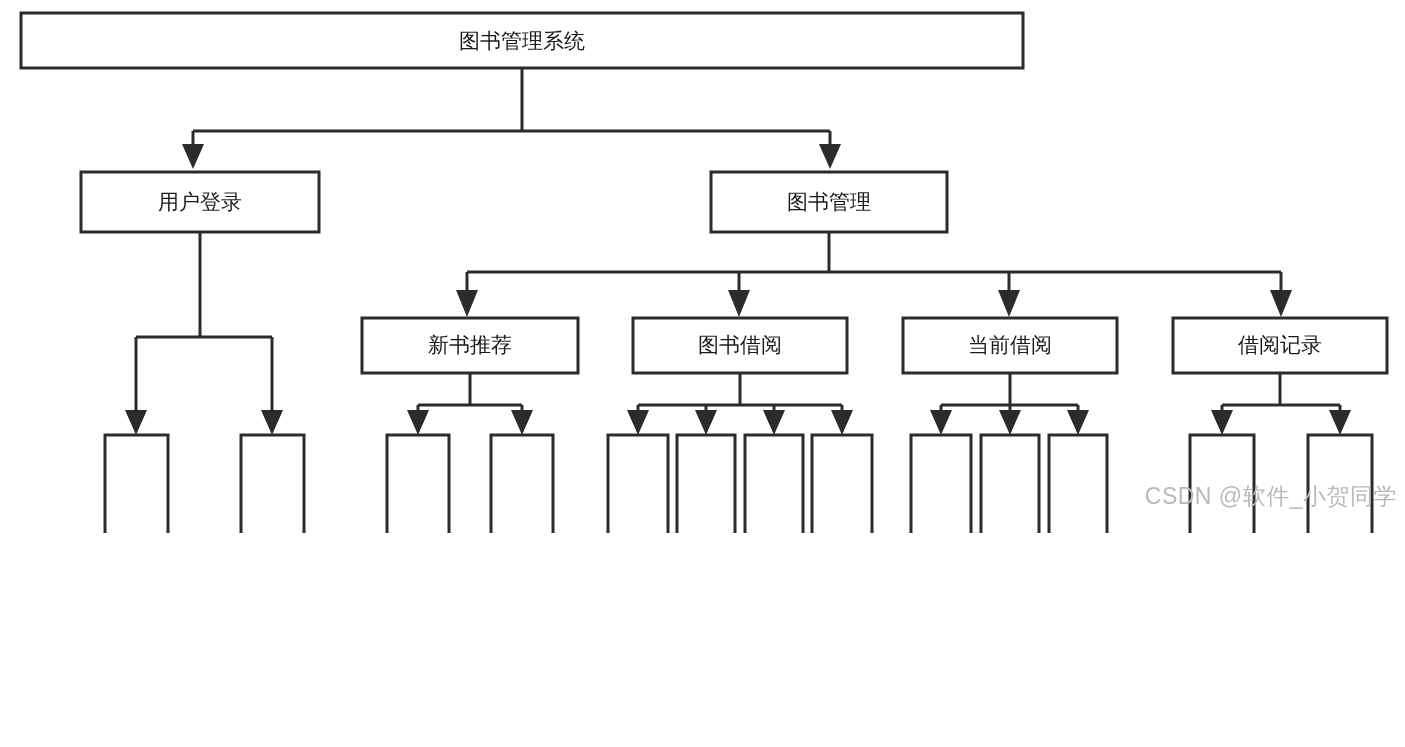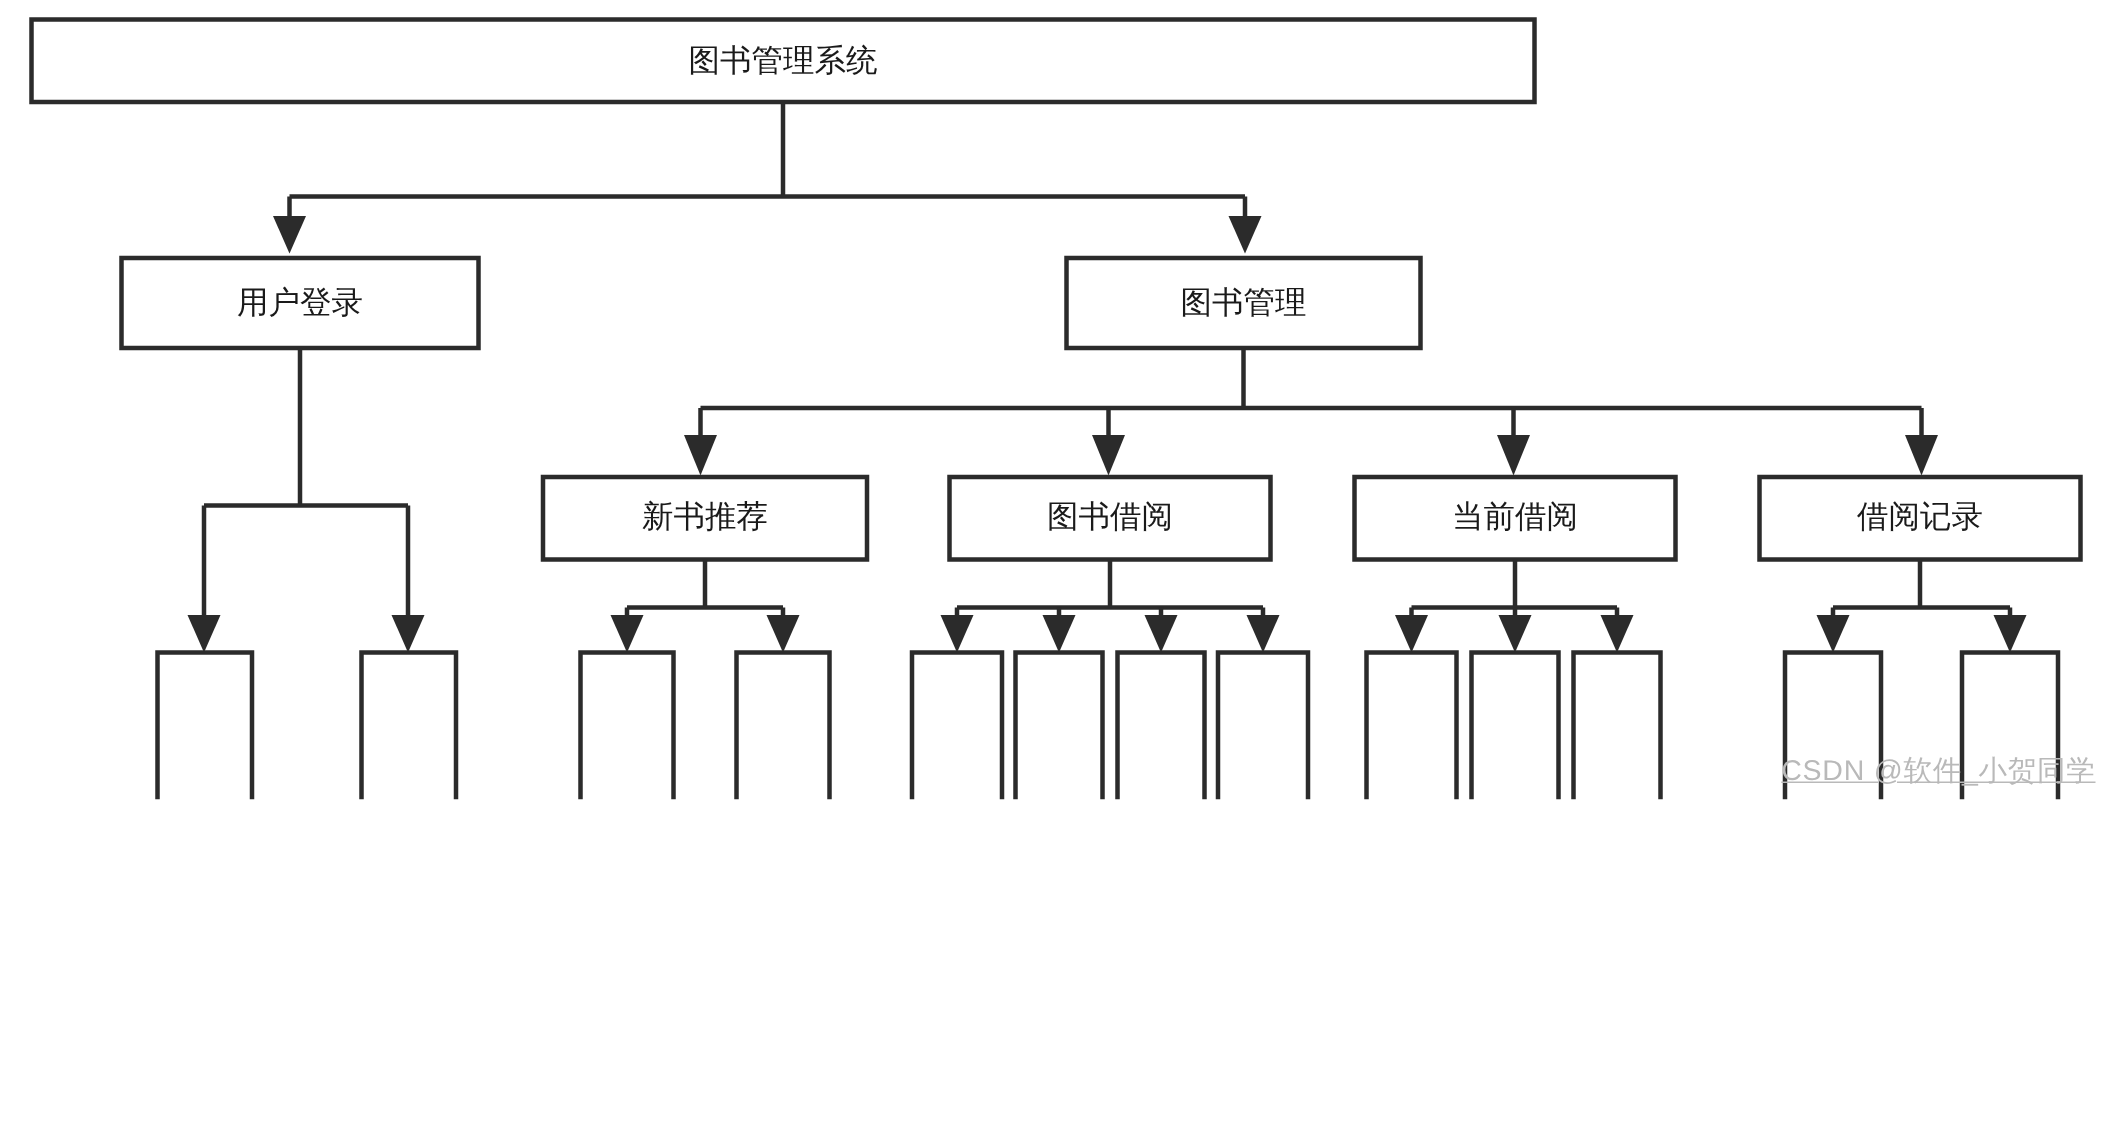--- a/index.html
+++ b/index.html
@@ -59,27 +59,26 @@
     display: flex;
     align-items: center;
     justify-content: center;
     text-align: center;
     white-space: nowrap;
     pointer-events: none;
   }
   .watermark {
     position: absolute;
     right: 8px;
-    bottom: 6px;
-    font-family: "Liberation Sans", "DejaVu Sans", sans-serif;
-    font-size: 19px;
+    bottom: 21px;
+    font-family: "Liberation Sans", "DejaVu Sans", sans-serif;
+    font-size: 23px;
     color: #b9b9b9;
     letter-spacing: 0.5px;
     white-space: nowrap;
-    text-decoration: underline;
   }
 </style>
 </head>
 <body>
 
 <div id="diagram-root">
 
   <svg id="diagram-svg" viewBox="0 0 1405 747">
 
     <g>

